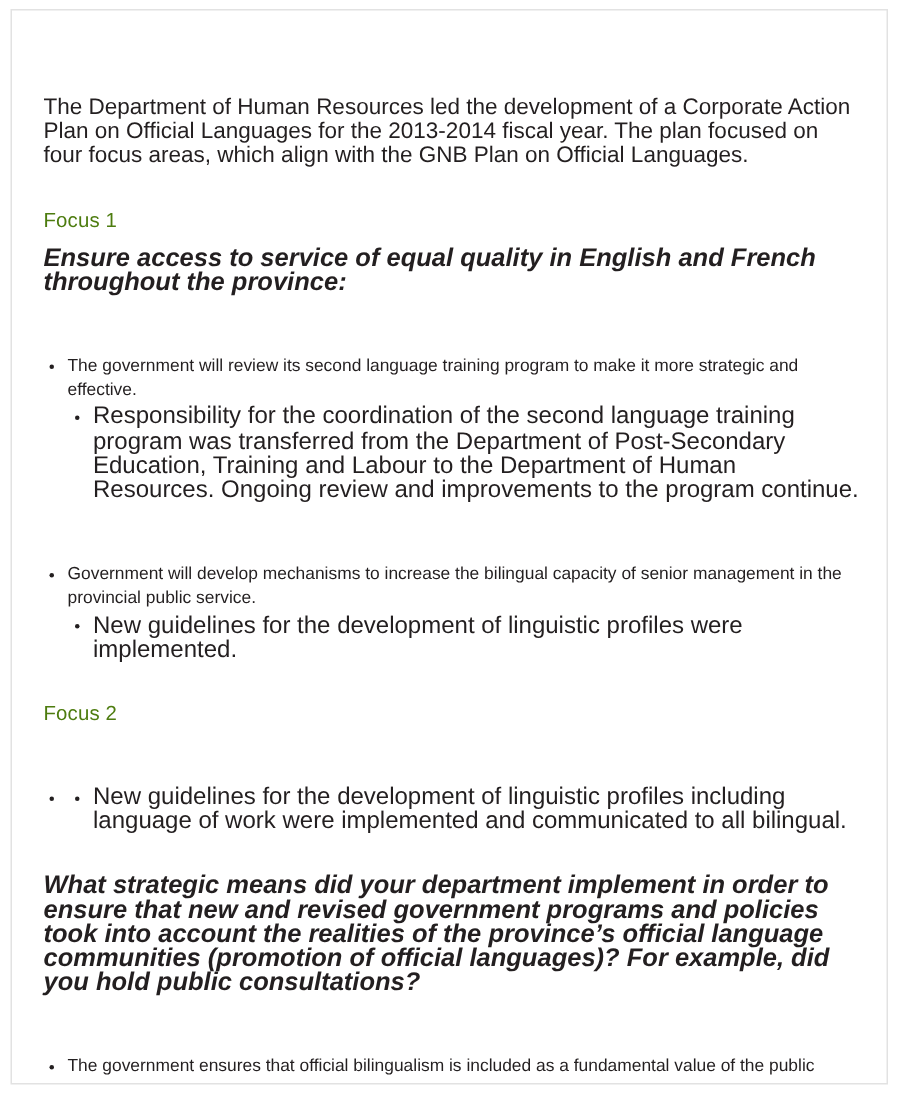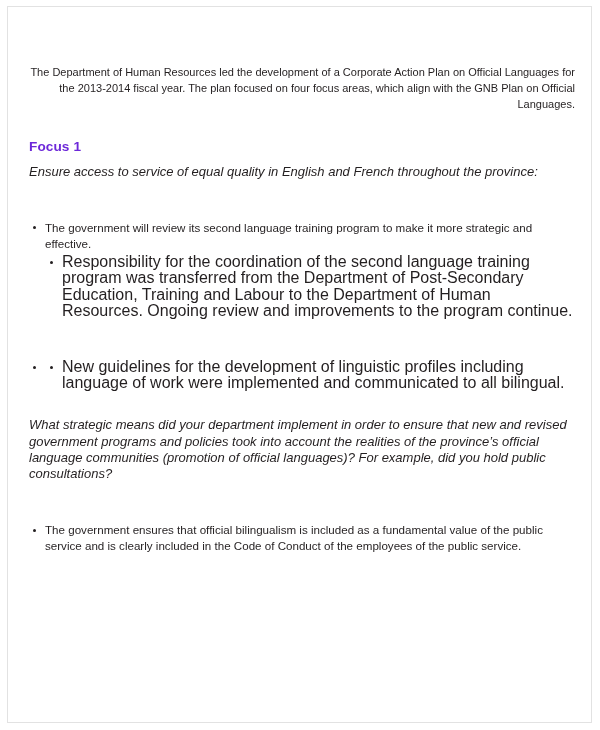--- a/index.html
+++ b/index.html
@@ -28,44 +28,45 @@
 
   .content {
     position: absolute;
     left: 21px;
     top: 57px;
     width: 546px;
   }
 
   p.para {
     margin: 0 0 14px 0;
-    font-size: 11px;
+    font-size: 15px;
     line-height: 16.2px;
     color: #231f20;
-    text-align: right;
+    text-align: left;
   }
   p.para:last-child { margin-bottom: 0; }
 
   .section { margin-top: 26px; }
 
   h2.focus-heading {
     margin: 0 0 9px 0;
     font-size: 13.6px;
     line-height: 16px;
-    font-weight: bold;
-    color: #6d28d9;
+    font-weight: normal;
+    color: #4d7c0f;
     letter-spacing: 0.1px;
   }
 
   p.focus-desc {
     margin: 0 0 13px 0;
-    font-size: 13px;
+    font-size: 17px;
     line-height: 16.2px;
     font-style: italic;
     color: #231f20;
+    font-weight: bold;
   }
 
   ul.bullets {
     list-style: none;
     margin: 0;
     padding: 0;
   }
 
   ul.bullets > li.lvl1 {
     position: relative;
@@ -125,24 +126,31 @@
     <div class="section">
       <h2 class="focus-heading">Focus 1</h2>
       <p class="focus-desc">Ensure access to service of equal quality in English and French throughout the province:</p>
       <ul class="bullets">
         <li class="lvl1">
           <span class="btext">The government will review its second language training program to make it more strategic and effective.</span>
           <ul class="sub">
             <li class="lvl2">Responsibility for the coordination of the second language training program was transferred from the Department of Post-Secondary Education, Training and Labour to the Department of Human Resources. Ongoing review and improvements to the program continue.</li>
           </ul>
         </li>
+        <li class="lvl1">
+          <span class="btext">Government will develop mechanisms to increase the bilingual capacity of senior management in the provincial public service.</span>
+          <ul class="sub">
+            <li class="lvl2">New guidelines for the development of linguistic profiles were implemented.</li>
+          </ul>
+        </li>
       </ul>
     </div>
 
     <div class="section">
+      <h2 class="focus-heading">Focus 2</h2>
       <ul class="bullets">
         <li class="lvl1">
           <ul class="sub">
             <li class="lvl2">New guidelines for the development of linguistic profiles including language of work were implemented and communicated to all bilingual.</li>
           </ul>
         </li>
       </ul>
     </div>
 
     <div class="section">

